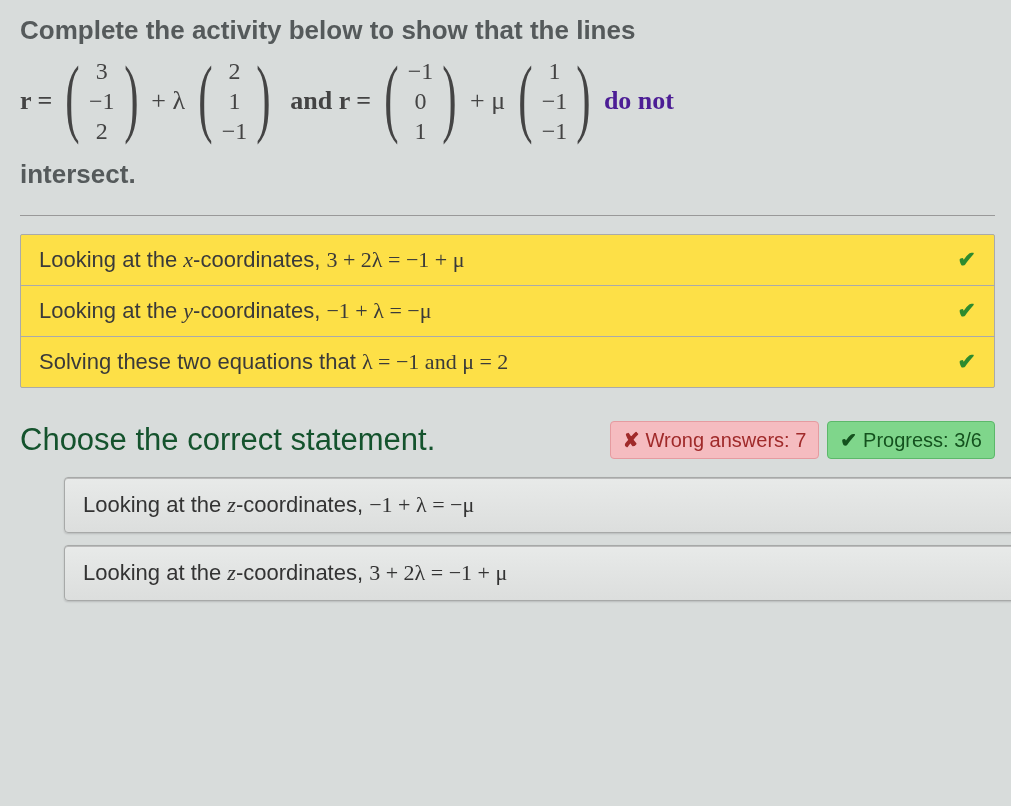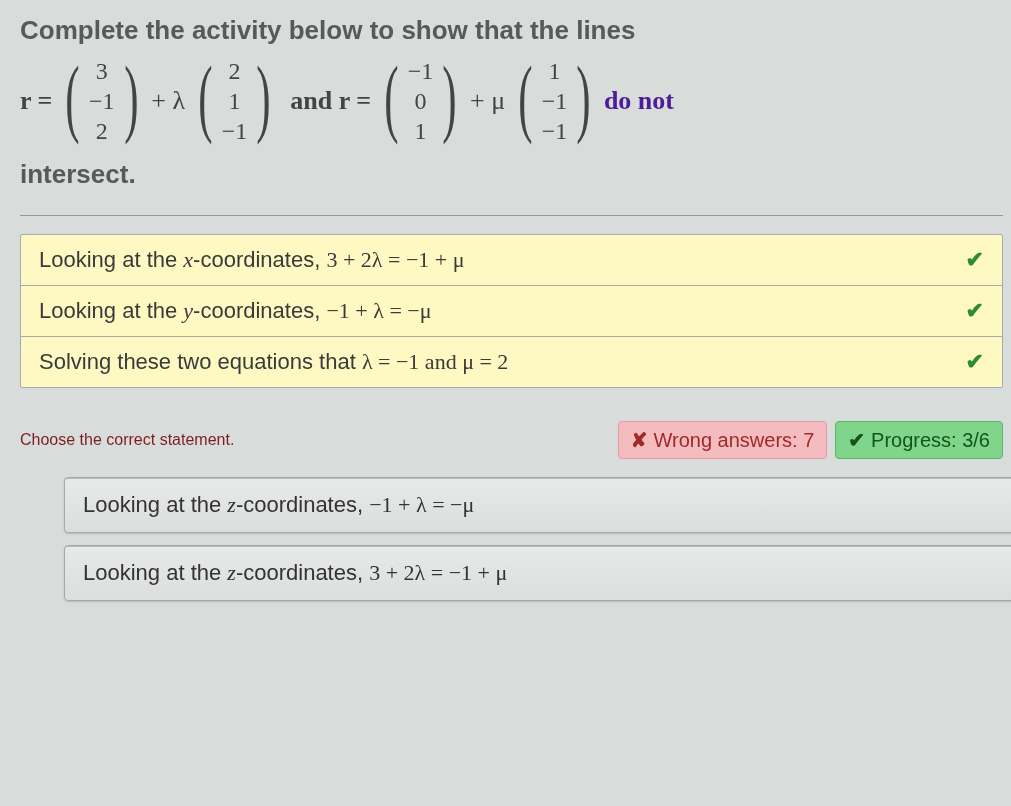--- a/index.html
+++ b/index.html
@@ -5,21 +5,21 @@
   * { box-sizing: border-box; margin: 0; padding: 0; }
   body {
     font-family: Arial, Helvetica, sans-serif;
     background: #d8dcdb;
     width: 1011px;
     height: 806px;
     overflow: hidden;
     color: #333;
   }
   .page {
-    padding: 10px 8px 20px 20px;
+    padding: 10px 16px 20px 20px;
   }
   .question-header {
     font-size: 26px;
     color: #555a5b;
     font-weight: bold;
     line-height: 1.6;
     margin-bottom: 20px;
   }
   .math-line {
     display: flex;
@@ -57,21 +57,21 @@
   .hr-div {
     border: none;
     border-top: 1px solid #999;
     margin: 18px 0 0 0;
   }
   .section-gap { height: 18px; }
 
   .answer-table {
     border: 1px solid #aaa;
     border-radius: 2px;
-    background: #fef9c3;
+    background: #fde047;
     margin-bottom: 33px;
   }
   .answer-row {
     display: flex;
     align-items: center;
     justify-content: space-between;
     padding: 12px 18px;
     border-bottom: 1px solid #aaa;
     font-size: 22px;
     color: #3a3a3a;
@@ -88,22 +88,22 @@
     font-weight: bold;
   }
 
   .choose-row {
     display: flex;
     align-items: center;
     justify-content: space-between;
     margin: 14px 0 18px 0;
   }
   .choose-label {
-    font-size: 16px;
-    color: #7f1d1d;
+    font-size: 31px;
+    color: #14532d;
   }
   .badges { display: flex; gap: 8px; }
   .badge {
     padding: 6px 12px;
     border-radius: 4px;
     font-size: 20px;
     display: inline-flex;
     align-items: center;
     gap: 6px;
   }

